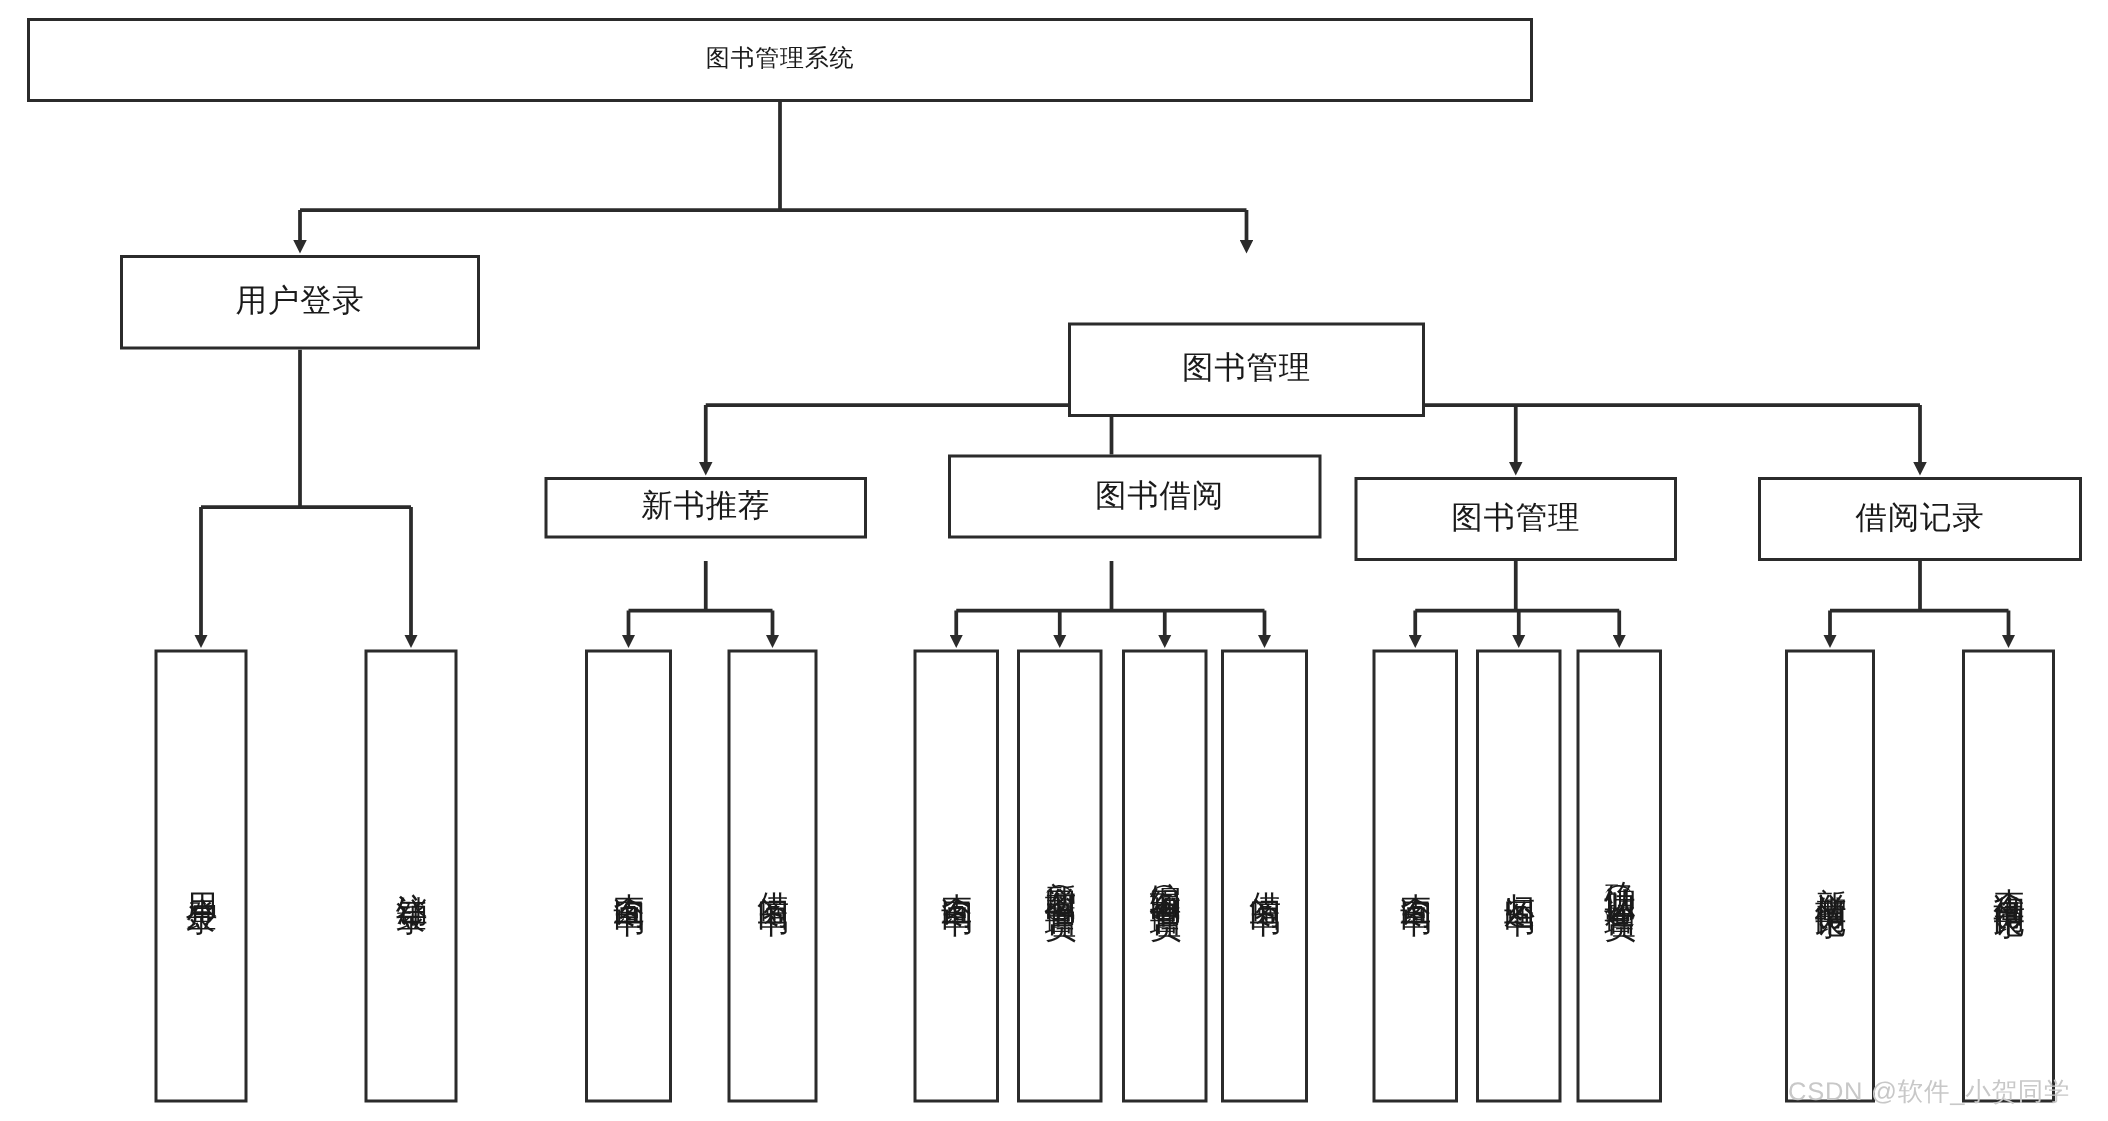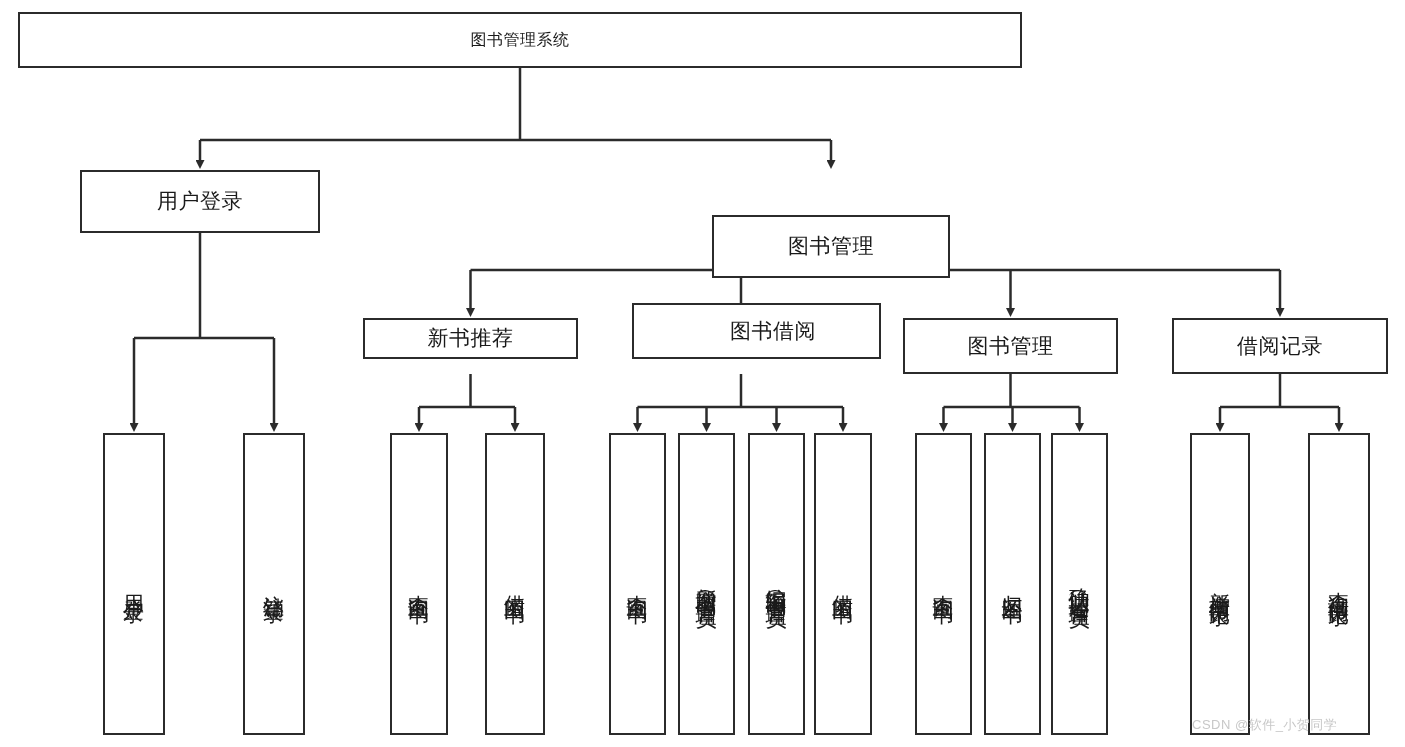--- a/index.html
+++ b/index.html
@@ -59,21 +59,21 @@
     position: absolute;
     left: 0;
     top: 0;
     width: 1405px;
     height: 747px;
     pointer-events: none;
   }
   .watermark {
     position: absolute;
     color: #c8c8c8;
-    font-size: 13px;
+    font-size: 17px;
     white-space: nowrap;
     letter-spacing: 0.5px;
   }
 </style>
 </head>
 <body>
 
 <div id="diagram-root">
   <svg class="connectors" viewBox="0 0 1405 747" xmlns="http://www.w3.org/2000/svg">
     <defs>

